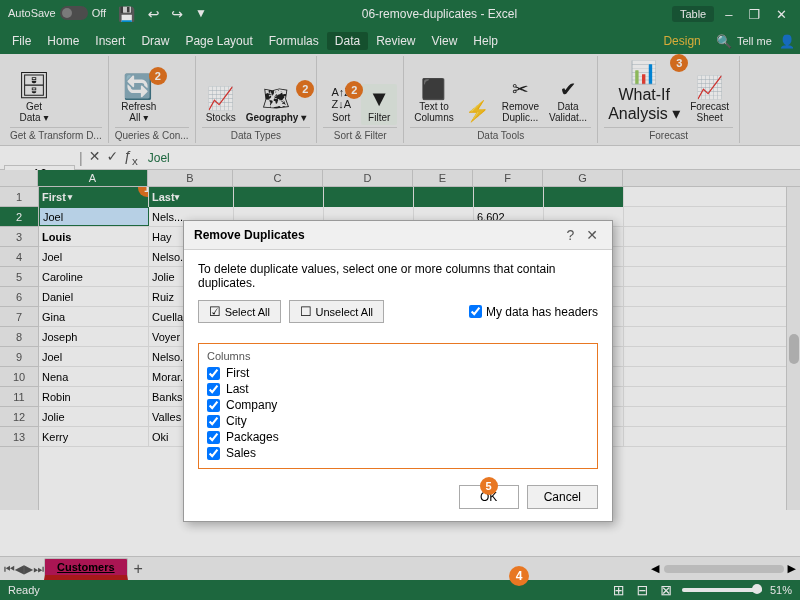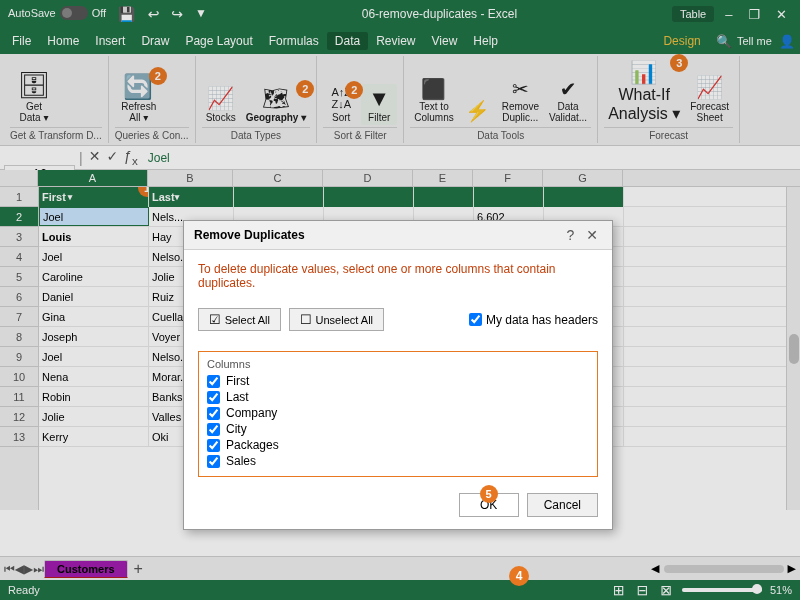--- a/index.html
+++ b/index.html
@@ -50,40 +50,40 @@
     .grid-cell.selected-cell { background: #cce8ff; border: 1px solid #217346; }
     .col-a { width: 110px; min-width: 110px; }
     .col-b { width: 85px; min-width: 85px; }
     .col-c { width: 90px; min-width: 90px; }
     .col-d { width: 90px; min-width: 90px; }
     .col-e { width: 60px; min-width: 60px; }
     .col-f { width: 70px; min-width: 70px; }
     .col-g { width: 80px; min-width: 80px; }
     .bold { font-weight: bold; }
     .sheet-tab { padding: 2px 12px; border: 1px solid #d0d0d0; border-bottom: none; background: #fff; cursor: pointer; font-size: 11px; margin-right: 2px; border-radius: 2px 2px 0 0; }
-    .sheet-tab.active { background: #a21caf; border-bottom: 1px solid #b91c1c; font-weight: 600; }
+    .sheet-tab.active { background: #be185d; border-bottom: 5px solid #b91c1c; font-weight: 600; text-decoration: underline; }
     .sheet-nav-btn { border: none; background: none; cursor: pointer; font-size: 12px; color: #555; }
     .add-sheet-btn { border: none; background: none; cursor: pointer; font-size: 16px; color: #555; margin-left: 4px; }
 
     
     .statusbar { display: flex; align-items: center; justify-content: space-between; background: #217346; color: #fff; height: 20px; padding: 0 8px; font-size: 11px; }
     .statusbar-right { display: flex; align-items: center; gap: 8px; }
     .view-btn { background: none; border: none; color: #fff; cursor: pointer; font-size: 14px; padding: 0 2px; }
     .zoom-bar { width: 80px; height: 4px; background: rgba(255,255,255,0.3); border-radius: 2px; position: relative; }
     .zoom-fill { width: 100%; height: 4px; background: #fff; border-radius: 2px; }
     .zoom-thumb { position: absolute; right: 0; top: -4px; background: #fff; border-radius: 50%; width: 10px; height: 10px; }
 
     
     .dialog-overlay { position: absolute; top: 0; left: 0; right: 0; bottom: 0; background: rgba(0,0,0,0.1); z-index: 100; }
     .dialog { position: absolute; top: 220px; left: 183px; width: 430px; background: #fff; border: 1px solid #999; box-shadow: 3px 3px 10px rgba(0,0,0,0.3); z-index: 101; }
     .dialog-title { background: #f0f0f0; border-bottom: 1px solid #d0d0d0; padding: 6px 10px; display: flex; align-items: center; justify-content: space-between; font-size: 12px; font-weight: 600; }
     .dialog-title-btns { display: flex; gap: 4px; }
     .dialog-title-btn { background: none; border: none; cursor: pointer; font-size: 14px; color: #555; padding: 0 4px; }
     .dialog-body { padding: 12px 14px; }
-    .dialog-desc { font-size: 12px; margin-bottom: 18px; color: #c2410c; }
+    .dialog-desc { font-size: 12px; margin-bottom: 10px; color: #000000; }
     .dialog-select-btns { display: flex; gap: 8px; margin-bottom: 10px; }
     .dialog-select-btn { border: 1px solid #aaa; background: #f0f0f0; padding: 3px 10px; cursor: pointer; font-size: 11px; display: flex; align-items: center; gap: 4px; }
     .dialog-checkbox-row { display: flex; align-items: center; gap: 4px; margin-bottom: 10px; float: right; }
     .dialog-columns-box { border: 1px solid #e87722; background: #fff; padding: 6px 8px; margin-bottom: 12px; max-height: 160px; overflow-y: auto; clear: both; }
     .dialog-columns-header { font-size: 11px; color: #555; margin-bottom: 4px; }
     .dialog-col-row { display: flex; align-items: center; gap: 6px; font-size: 12px; margin-bottom: 2px; }
     .dialog-footer { display: flex; justify-content: flex-end; gap: 8px; padding: 4px 0 0; }
     .dialog-btn { border: 1px solid #aaa; background: #f0f0f0; padding: 4px 16px; cursor: pointer; font-size: 12px; min-width: 60px; text-align: center; }
     .dialog-btn.primary { background: #fff; }
 

